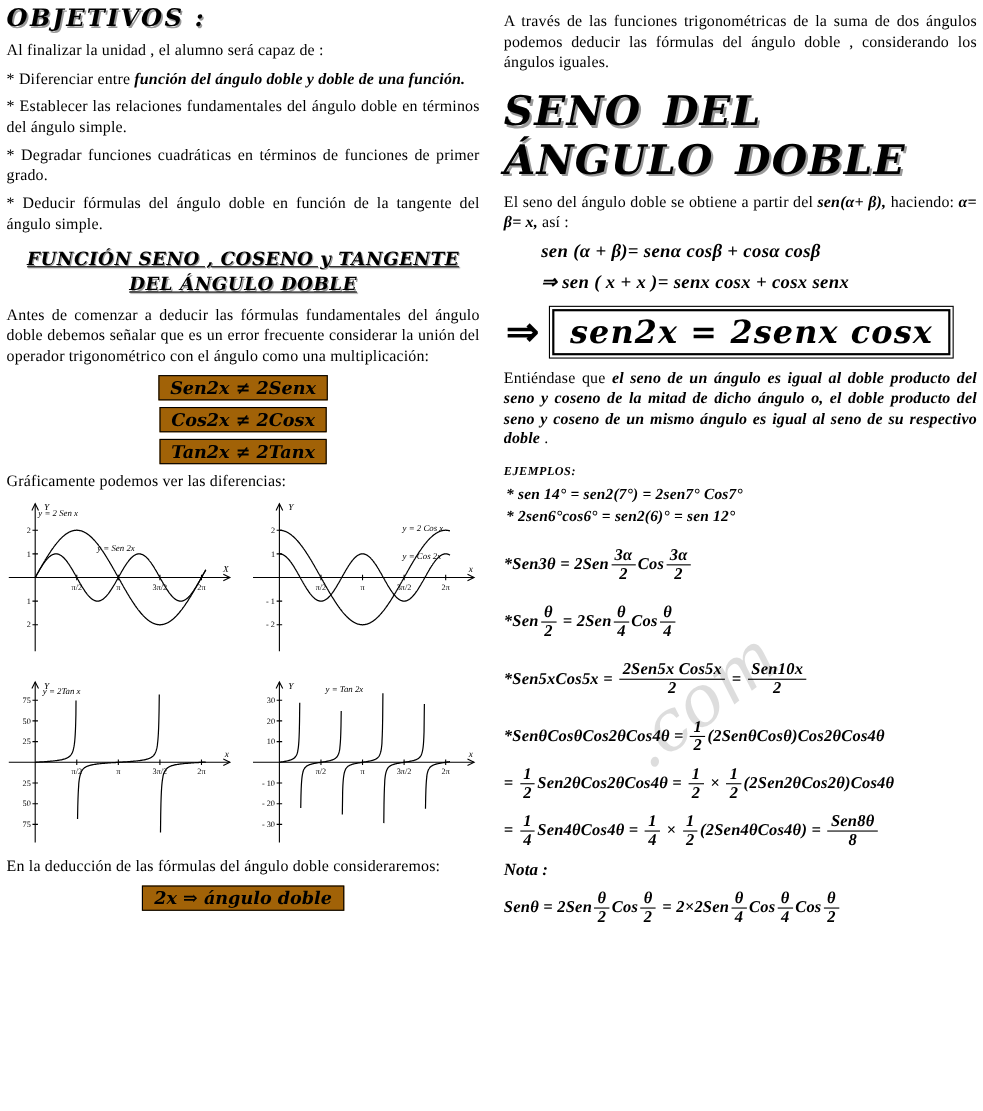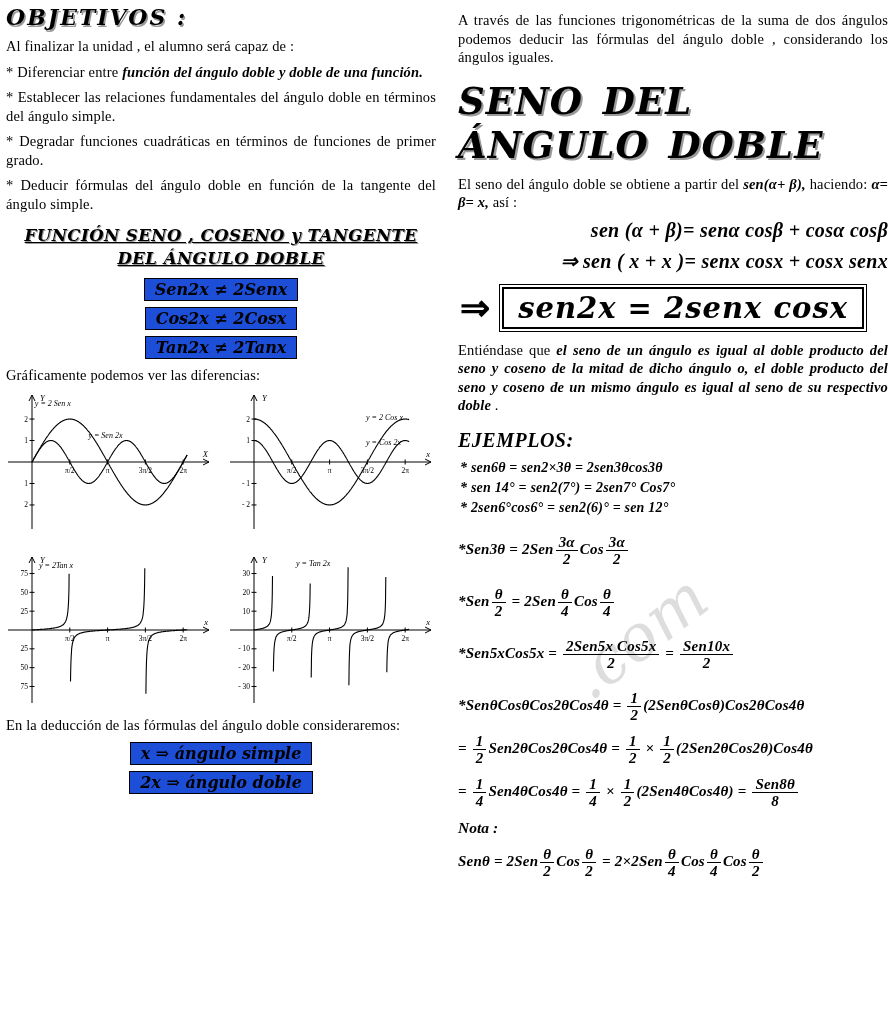--- a/index.html
+++ b/index.html
@@ -13,29 +13,29 @@
   .mi{font-weight:bold;font-style:italic;}
   .deco-main{font-family:"DejaVu Serif",serif;font-size:22px;font-weight:bold;font-style:italic;
              letter-spacing:2px;margin:0 0 6px 0;text-shadow:1.5px 1.5px 0 #9a9a9a;}
   .deco-section{font-family:"DejaVu Serif",serif;text-align:center;font-size:16.5px;font-weight:bold;
              font-style:italic;letter-spacing:.5px;margin:12px 0 8px;text-shadow:1px 1px 0 #9a9a9a;line-height:1.35;}
   .deco-section .u{text-decoration:underline;}
   .deco-big{font-family:"DejaVu Serif",serif;font-size:37px;font-weight:bold;font-style:italic;
             letter-spacing:1px;word-spacing:6px;margin:12px 0 8px;text-shadow:2px 2px 0 #9a9a9a;}
   .center{text-align:center;margin:6px 0;}
   .box{display:inline-block;border:1.6px solid #000;padding:1px 10px;font-weight:bold;font-style:italic;
-       font-size:16px;font-family:"DejaVu Serif",serif;background:#1d4ed8;}
+       font-size:16px;font-family:"DejaVu Serif",serif;background:#a16207;}
   .charts{display:grid;grid-template-columns:206px 206px;column-gap:16px;row-gap:22px;margin:8px 0 10px;}
   svg text{font-family:"Liberation Serif",serif;}
-  .deriv{font-weight:bold;font-style:italic;font-size:20px;margin:7px 0 7px 34px;letter-spacing:.3px;text-align:right;}
+  .deriv{font-weight:bold;font-style:italic;font-size:17px;margin:7px 0 7px 34px;letter-spacing:.3px;}
   .bigrow{display:flex;align-items:center;gap:12px;margin:14px 0 12px 2px;}
   .bigarrow{font-size:36px;font-weight:bold;line-height:1;}
   .bigbox{border:2.5px solid #000;outline:1px solid #000;outline-offset:2px;padding:2px 14px;
           font-size:29px;font-weight:bold;font-style:italic;letter-spacing:1px;font-family:"DejaVu Serif",serif;}
-  .ej-title{font-size:20px;font-weight:bold;font-style:italic;margin:14px 0 8px;letter-spacing:.5px;}
+  .ej-title{font-size:11px;font-weight:bold;font-style:italic;margin:14px 0 8px;letter-spacing:.5px;}
   .ex{font-weight:bold;font-style:italic;font-size:14px;margin:4px 0 4px 2px;letter-spacing:.2px;}
   .math{font-weight:bold;font-style:italic;font-size:15px;margin:18px 0;letter-spacing:.2px;line-height:1.15;}
   .math-tight{margin:9px 0;}
   .nota{font-weight:bold;font-style:italic;font-size:15.5px;margin:6px 0 4px;}
   .frac{display:inline-block;text-align:center;vertical-align:middle;margin:0 2px;line-height:1.1;}
   .frac .num{display:block;border-bottom:1.4px solid #000;padding:0 3px;}
   .frac .den{display:block;padding:0 3px;}
   .watermark{position:absolute;left:560px;top:600px;transform:rotate(-38deg);font-size:64px;
              font-style:italic;font-family:"DejaVu Serif",serif;color:#000;opacity:.13;pointer-events:none;}
 </style>
@@ -53,20 +53,21 @@
     <p class="body"><span>* Diferenciar entre </span><span class="em">función del ángulo doble y doble de una función.</span></p>
     <p class="body"><span>* Establecer las relaciones fundamentales del ángulo doble en términos del ángulo simple.</span></p>
     <p class="body"><span>* Degradar funciones cuadráticas en términos de funciones de primer grado.</span></p>
     <p class="body"><span>* Deducir fórmulas del ángulo doble en función de la tangente del ángulo simple.</span></p>
 
     <h2 class="deco-section">
       <span class="u">FUNCIÓN  SENO , COSENO  y  TANGENTE</span><br>
       <span class="u">DEL  ÁNGULO  DOBLE</span>
     </h2>
 
+    <p class="body">Antes de comenzar a deducir las fórmulas fundamentales del ángulo doble debemos señalar que es un error frecuente considerar la unión del operador trigonométrico con el ángulo como una multiplicación:</p>
 
     <div class="center"><span class="box">Sen2x ≠ 2Senx</span></div>
     <div class="center"><span class="box">Cos2x ≠ 2Cosx</span></div>
     <div class="center"><span class="box">Tan2x ≠ 2Tanx</span></div>
 
     <p class="body">Gráficamente podemos ver las diferencias:</p>
 
     <div class="charts">
       <svg id="chart0" width="206" height="140">
           <line x1="2" y1="70" x2="203" y2="70" stroke="#000" stroke-width="1"></line>
@@ -181,21 +182,20 @@
           <text x="22" y="134.97058823529412" font-size="7.5" text-anchor="end" fill="#000">- 30</text>
           <text x="202" y="71" font-size="8.5" text-anchor="end" fill="#000" font-style="italic">x</text>
           <text x="34" y="9" font-size="8.5" text-anchor="start" fill="#000" font-style="italic">Y</text>
           <path d="M26.0 76.0 L26.2 76.0 L26.4 75.9 L26.6 75.9 L26.8 75.9 L27.0 75.8 L27.2 75.8 L27.3 75.8 L27.5 75.8 L27.7 75.7 L27.9 75.7 L28.1 75.7 L28.3 75.6 L28.5 75.6 L28.7 75.6 L28.9 75.5 L29.1 75.5 L29.3 75.5 L29.5 75.4 L29.7 75.4 L29.8 75.4 L30.0 75.3 L30.2 75.3 L30.4 75.3 L30.6 75.2 L30.8 75.2 L31.0 75.2 L31.2 75.1 L31.4 75.1 L31.6 75.1 L31.8 75.0 L32.0 75.0 L32.2 74.9 L32.4 74.9 L32.5 74.9 L32.7 74.8 L32.9 74.8 L33.1 74.7 L33.3 74.7 L33.5 74.6 L33.7 74.6 L33.9 74.6 L34.1 74.5 L34.3 74.5 L34.5 74.4 L34.7 74.3 L34.9 74.3 L35.0 74.2 L35.2 74.2 L35.4 74.1 L35.6 74.1 L35.8 74.0 L36.0 73.9 L36.2 73.9 L36.4 73.8 L36.6 73.7 L36.8 73.6 L37.0 73.6 L37.2 73.5 L37.4 73.4 L37.5 73.3 L37.7 73.2 L37.9 73.1 L38.1 73.0 L38.3 72.9 L38.5 72.8 L38.7 72.7 L38.9 72.5 L39.1 72.4 L39.3 72.3 L39.5 72.1 L39.7 71.9 L39.9 71.8 L40.0 71.6 L40.2 71.4 L40.4 71.2 L40.6 70.9 L40.8 70.7 L41.0 70.4 L41.2 70.1 L41.4 69.7 L41.6 69.3 L41.8 68.9 L42.0 68.4 L42.2 67.8 L42.4 67.2 L42.6 66.5 L42.7 65.6 L42.9 64.5 L43.1 63.3 L43.3 61.7 L43.5 59.7 L43.7 57.0 L43.9 53.3 L44.1 47.9 L44.3 39.0 L44.5 21.9 M45.4 117.6 L45.6 106.7 L45.8 100.3 L46.0 96.1 L46.2 93.2 L46.4 91.0 L46.6 89.2 L46.8 87.9 L47.0 86.8 L47.2 85.8 L47.4 85.0 L47.6 84.4 L47.7 83.8 L47.9 83.3 L48.1 82.8 L48.3 82.4 L48.5 82.1 L48.7 81.7 L48.9 81.4 L49.1 81.2 L49.3 80.9 L49.5 80.7 L49.7 80.5 L49.9 80.3 L50.1 80.1 L50.3 79.9 L50.4 79.8 L50.6 79.6 L50.8 79.5 L51.0 79.4 L51.2 79.2 L51.4 79.1 L51.6 79.0 L51.8 78.9 L52.0 78.8 L52.2 78.7 L52.4 78.6 L52.6 78.5 L52.8 78.5 L52.9 78.4 L53.1 78.3 L53.3 78.2 L53.5 78.2 L53.7 78.1 L53.9 78.0 L54.1 78.0 L54.3 77.9 L54.5 77.8 L54.7 77.8 L54.9 77.7 L55.1 77.7 L55.3 77.6 L55.4 77.6 L55.6 77.5 L55.8 77.5 L56.0 77.4 L56.2 77.4 L56.4 77.3 L56.6 77.3 L56.8 77.2 L57.0 77.2 L57.2 77.2 L57.4 77.1 L57.6 77.1 L57.8 77.0 L57.9 77.0 L58.1 77.0 L58.3 76.9 L58.5 76.9 L58.7 76.8 L58.9 76.8 L59.1 76.8 L59.3 76.7 L59.5 76.7 L59.7 76.7 L59.9 76.6 L60.1 76.6 L60.3 76.6 L60.5 76.5 L60.6 76.5 L60.8 76.5 L61.0 76.4 L61.2 76.4 L61.4 76.4 L61.6 76.3 L61.8 76.3 L62.0 76.3 L62.2 76.3 L62.4 76.2 L62.6 76.2 L62.8 76.2 L63.0 76.1 L63.1 76.1 L63.3 76.1 L63.5 76.0 L63.7 76.0 L63.9 76.0 L64.1 76.0 L64.3 75.9 L64.5 75.9 L64.7 75.9 L64.9 75.8 L65.1 75.8 L65.3 75.8 L65.5 75.7 L65.6 75.7 L65.8 75.7 L66.0 75.6 L66.2 75.6 L66.4 75.6 L66.6 75.6 L66.8 75.5 L67.0 75.5 L67.2 75.5 L67.4 75.4 L67.6 75.4 L67.8 75.4 L68.0 75.3 L68.1 75.3 L68.3 75.3 L68.5 75.2 L68.7 75.2 L68.9 75.1 L69.1 75.1 L69.3 75.1 L69.5 75.0 L69.7 75.0 L69.9 75.0 L70.1 74.9 L70.3 74.9 L70.5 74.8 L70.7 74.8 L70.8 74.7 L71.0 74.7 L71.2 74.7 L71.4 74.6 L71.6 74.6 L71.8 74.5 L72.0 74.5 L72.2 74.4 L72.4 74.4 L72.6 74.3 L72.8 74.3 L73.0 74.2 L73.2 74.1 L73.3 74.1 L73.5 74.0 L73.7 74.0 L73.9 73.9 L74.1 73.8 L74.3 73.7 L74.5 73.7 L74.7 73.6 L74.9 73.5 L75.1 73.4 L75.3 73.3 L75.5 73.3 L75.7 73.2 L75.8 73.1 L76.0 72.9 L76.2 72.8 L76.4 72.7 L76.6 72.6 L76.8 72.5 L77.0 72.3 L77.2 72.2 L77.4 72.0 L77.6 71.8 L77.8 71.6 L78.0 71.5 L78.2 71.2 L78.4 71.0 L78.5 70.8 L78.7 70.5 L78.9 70.2 L79.1 69.8 L79.3 69.5 L79.5 69.0 L79.7 68.6 L79.9 68.0 L80.1 67.4 L80.3 66.7 L80.5 65.9 L80.7 64.9 L80.9 63.7 L81.0 62.3 L81.2 60.4 L81.4 58.0 L81.6 54.8 L81.8 50.0 L82.0 42.7 L82.2 29.4 M83.2 123.5 L83.4 109.8 L83.5 102.2 L83.7 97.4 L83.9 94.1 L84.1 91.7 L84.3 89.8 L84.5 88.3 L84.7 87.1 L84.9 86.1 L85.1 85.3 L85.3 84.6 L85.5 84.0 L85.7 83.4 L85.9 83.0 L86.0 82.6 L86.2 82.2 L86.4 81.8 L86.6 81.5 L86.8 81.3 L87.0 81.0 L87.2 80.8 L87.4 80.6 L87.6 80.4 L87.8 80.2 L88.0 80.0 L88.2 79.8 L88.4 79.7 L88.6 79.5 L88.7 79.4 L88.9 79.3 L89.1 79.2 L89.3 79.1 L89.5 79.0 L89.7 78.9 L89.9 78.8 L90.1 78.7 L90.3 78.6 L90.5 78.5 L90.7 78.4 L90.9 78.3 L91.1 78.3 L91.2 78.2 L91.4 78.1 L91.6 78.0 L91.8 78.0 L92.0 77.9 L92.2 77.9 L92.4 77.8 L92.6 77.7 L92.8 77.7 L93.0 77.6 L93.2 77.6 L93.4 77.5 L93.6 77.5 L93.7 77.4 L93.9 77.4 L94.1 77.3 L94.3 77.3 L94.5 77.3 L94.7 77.2 L94.9 77.2 L95.1 77.1 L95.3 77.1 L95.5 77.0 L95.7 77.0 L95.9 77.0 L96.1 76.9 L96.2 76.9 L96.4 76.9 L96.6 76.8 L96.8 76.8 L97.0 76.8 L97.2 76.7 L97.4 76.7 L97.6 76.6 L97.8 76.6 L98.0 76.6 L98.2 76.5 L98.4 76.5 L98.6 76.5 L98.8 76.5 L98.9 76.4 L99.1 76.4 L99.3 76.4 L99.5 76.3 L99.7 76.3 L99.9 76.3 L100.1 76.2 L100.3 76.2 L100.5 76.2 L100.7 76.1 L100.9 76.1 L101.1 76.1 L101.3 76.1 L101.4 76.0 L101.6 76.0 L101.8 76.0 L102.0 75.9 L102.2 75.9 L102.4 75.9 L102.6 75.8 L102.8 75.8 L103.0 75.8 L103.2 75.7 L103.4 75.7 L103.6 75.7 L103.8 75.7 L103.9 75.6 L104.1 75.6 L104.3 75.6 L104.5 75.5 L104.7 75.5 L104.9 75.5 L105.1 75.4 L105.3 75.4 L105.5 75.4 L105.7 75.3 L105.9 75.3 L106.1 75.3 L106.3 75.2 L106.4 75.2 L106.6 75.2 L106.8 75.1 L107.0 75.1 L107.2 75.0 L107.4 75.0 L107.6 75.0 L107.8 74.9 L108.0 74.9 L108.2 74.8 L108.4 74.8 L108.6 74.8 L108.8 74.7 L109.0 74.7 L109.1 74.6 L109.3 74.6 L109.5 74.5 L109.7 74.5 L109.9 74.4 L110.1 74.4 L110.3 74.3 L110.5 74.3 L110.7 74.2 L110.9 74.2 L111.1 74.1 L111.3 74.0 L111.5 74.0 L111.6 73.9 L111.8 73.8 L112.0 73.8 L112.2 73.7 L112.4 73.6 L112.6 73.5 L112.8 73.5 L113.0 73.4 L113.2 73.3 L113.4 73.2 L113.6 73.1 L113.8 73.0 L114.0 72.9 L114.1 72.8 L114.3 72.6 L114.5 72.5 L114.7 72.4 L114.9 72.2 L115.1 72.1 L115.3 71.9 L115.5 71.7 L115.7 71.5 L115.9 71.3 L116.1 71.1 L116.3 70.8 L116.5 70.6 L116.7 70.3 L116.8 70.0 L117.0 69.6 L117.2 69.2 L117.4 68.7 L117.6 68.2 L117.8 67.7 L118.0 67.0 L118.2 66.2 L118.4 65.3 L118.6 64.2 L118.8 62.8 L119.0 61.1 L119.2 59.0 L119.3 56.0 L119.5 51.9 L119.7 45.7 L119.9 35.1 L120.1 13.2 M120.9 131.3 L121.1 113.6 L121.3 104.5 L121.5 98.9 L121.7 95.1 L121.8 92.4 L122.0 90.4 L122.2 88.8 L122.4 87.5 L122.6 86.5 L122.8 85.6 L123.0 84.8 L123.2 84.2 L123.4 83.6 L123.6 83.1 L123.8 82.7 L124.0 82.3 L124.2 82.0 L124.3 81.6 L124.5 81.4 L124.7 81.1 L124.9 80.9 L125.1 80.6 L125.3 80.4 L125.5 80.2 L125.7 80.1 L125.9 79.9 L126.1 79.7 L126.3 79.6 L126.5 79.5 L126.7 79.3 L126.9 79.2 L127.0 79.1 L127.2 79.0 L127.4 78.9 L127.6 78.8 L127.8 78.7 L128.0 78.6 L128.2 78.5 L128.4 78.4 L128.6 78.4 L128.8 78.3 L129.0 78.2 L129.2 78.1 L129.4 78.1 L129.5 78.0 L129.7 77.9 L129.9 77.9 L130.1 77.8 L130.3 77.8 L130.5 77.7 L130.7 77.7 L130.9 77.6 L131.1 77.5 L131.3 77.5 L131.5 77.5 L131.7 77.4 L131.9 77.4 L132.0 77.3 L132.2 77.3 L132.4 77.2 L132.6 77.2 L132.8 77.1 L133.0 77.1 L133.2 77.1 L133.4 77.0 L133.6 77.0 L133.8 76.9 L134.0 76.9 L134.2 76.9 L134.4 76.8 L134.5 76.8 L134.7 76.8 L134.9 76.7 L135.1 76.7 L135.3 76.7 L135.5 76.6 L135.7 76.6 L135.9 76.6 L136.1 76.5 L136.3 76.5 L136.5 76.5 L136.7 76.4 L136.9 76.4 L137.1 76.4 L137.2 76.3 L137.4 76.3 L137.6 76.3 L137.8 76.2 L138.0 76.2 L138.2 76.2 L138.4 76.2 L138.6 76.1 L138.8 76.1 L139.0 76.1 L139.2 76.0 L139.4 76.0 L139.6 76.0 L139.7 75.9 L139.9 75.9 L140.1 75.9 L140.3 75.9 L140.5 75.8 L140.7 75.8 L140.9 75.8 L141.1 75.7 L141.3 75.7 L141.5 75.7 L141.7 75.6 L141.9 75.6 L142.1 75.6 L142.2 75.5 L142.4 75.5 L142.6 75.5 L142.8 75.4 L143.0 75.4 L143.2 75.4 L143.4 75.3 L143.6 75.3 L143.8 75.3 L144.0 75.2 L144.2 75.2 L144.4 75.2 L144.6 75.1 L144.8 75.1 L144.9 75.1 L145.1 75.0 L145.3 75.0 L145.5 74.9 L145.7 74.9 L145.9 74.9 L146.1 74.8 L146.3 74.8 L146.5 74.7 L146.7 74.7 L146.9 74.6 L147.1 74.6 L147.3 74.6 L147.4 74.5 L147.6 74.5 L147.8 74.4 L148.0 74.4 L148.2 74.3 L148.4 74.2 L148.6 74.2 L148.8 74.1 L149.0 74.1 L149.2 74.0 L149.4 73.9 L149.6 73.9 L149.8 73.8 L149.9 73.7 L150.1 73.7 L150.3 73.6 L150.5 73.5 L150.7 73.4 L150.9 73.3 L151.1 73.2 L151.3 73.1 L151.5 73.0 L151.7 72.9 L151.9 72.8 L152.1 72.7 L152.3 72.6 L152.4 72.4 L152.6 72.3 L152.8 72.1 L153.0 72.0 L153.2 71.8 L153.4 71.6 L153.6 71.4 L153.8 71.2 L154.0 70.9 L154.2 70.7 L154.4 70.4 L154.6 70.1 L154.8 69.7 L155.0 69.3 L155.1 68.9 L155.3 68.4 L155.5 67.9 L155.7 67.2 L155.9 66.5 L156.1 65.6 L156.3 64.6 L156.5 63.3 L156.7 61.8 L156.9 59.8 L157.1 57.2 L157.3 53.5 L157.5 48.2 L157.6 39.5 L157.8 23.1 M158.8 118.3 L159.0 107.1 L159.2 100.6 L159.4 96.3 L159.6 93.3 L159.8 91.1 L160.0 89.3 L160.1 87.9 L160.3 86.8 L160.5 85.9 L160.7 85.1 L160.9 84.4 L161.1 83.8 L161.3 83.3 L161.5 82.8 L161.7 82.4 L161.9 82.1 L162.1 81.7 L162.3 81.5 L162.5 81.2 L162.6 80.9 L162.8 80.7 L163.0 80.5 L163.2 80.3 L163.4 80.1 L163.6 80.0 L163.8 79.8 L164.0 79.6 L164.2 79.5 L164.4 79.4 L164.6 79.3 L164.8 79.1 L165.0 79.0 L165.2 78.9 L165.3 78.8 L165.5 78.7 L165.7 78.6 L165.9 78.5 L166.1 78.5 L166.3 78.4 L166.5 78.3 L166.7 78.2 L166.9 78.2 L167.1 78.1 L167.3 78.0 L167.5 78.0 L167.7 77.9 L167.8 77.8 L168.0 77.8 L168.2 77.7 L168.4 77.7 L168.6 77.6 L168.8 77.6 L169.0 77.5 L169.2 77.5 L169.4 77.4 L169.6 77.4 L169.8 77.3 L170.0 77.3 L170.2 77.2 L170.3 77.2 L170.5 77.2 L170.7 77.1 L170.9 77.1 L171.1 77.0 L171.3 77.0 L171.5 77.0 L171.7 76.9 L171.9 76.9 L172.1 76.8 L172.3 76.8 L172.5 76.8 L172.7 76.7 L172.8 76.7 L173.0 76.7 L173.2 76.6 L173.4 76.6 L173.6 76.6 L173.8 76.5 L174.0 76.5 L174.2 76.5 L174.4 76.4 L174.6 76.4 L174.8 76.4 L175.0 76.3 L175.2 76.3 L175.4 76.3 L175.5 76.3 L175.7 76.2 L175.9 76.2 L176.1 76.2 L176.3 76.1 L176.5 76.1 L176.7 76.1 L176.9 76.0 L177.1 76.0 L177.3 76.0 L177.5 76.0 L177.7 75.9 L177.9 75.9 L178.0 75.9 L178.2 75.8 L178.4 75.8 L178.6 75.8 L178.8 75.7 L179.0 75.7 L179.2 75.7 L179.4 75.6 L179.6 75.6 L179.8 75.6 L180.0 75.6 L180.2 75.5 L180.4 75.5 L180.5 75.5 L180.7 75.4 L180.9 75.4 L181.1 75.4 " fill="none" stroke="#000" stroke-width="1.1"></path>
           <text x="67.98" y="12.16" font-size="8" text-anchor="start" fill="#000" font-style="italic">y = Tan 2x</text>
         </svg>
     </div>
 
     <p class="body">En la deducción de las fórmulas del ángulo doble consideraremos:</p>
 
-    <div class="center"><span class="box">x ⇒ ángulo simple</span></div>
     <div class="center"><span class="box">2x ⇒ ángulo doble</span></div>
   </div>
 
   <div class="col col-right">
     <p class="body">A través de las funciones trigonométricas de la suma de dos ángulos podemos deducir las fórmulas del ángulo doble , considerando los ángulos iguales.</p>
 
     <h1 class="deco-big">SENO  DEL  ÁNGULO  DOBLE</h1>
 
     <p class="body"><span>El seno del ángulo doble se obtiene a partir del </span><span class="mi">sen(α+ β),</span><span> haciendo: </span><span class="mi">α= β= x,</span><span> así :</span></p>
 
@@ -204,21 +204,20 @@
 
     <div class="bigrow">
       <span class="bigarrow">⇒</span>
       <span class="bigbox">sen2x = 2senx cosx</span>
     </div>
 
     <p class="body"><span>Entiéndase que  </span><span class="em">el seno de un ángulo es igual al doble producto del seno y coseno de la mitad de dicho ángulo o, el doble producto del seno y coseno de un mismo ángulo es igual al seno de su respectivo doble</span><span> .</span></p>
 
     <h3 class="ej-title">EJEMPLOS:</h3>
 
-    <p class="ex">*   sen6θ = sen2×3θ = 2sen3θcos3θ</p>
     <p class="ex">*   sen 14° = sen2(7°) = 2sen7° Cos7°</p>
     <p class="ex">*   2sen6°cos6° = sen2(6)° = sen 12°</p>
 
     <p class="math">*Sen3θ = 2Sen<span class="frac"><span class="num">3α</span><span class="den">2</span></span>Cos<span class="frac"><span class="num">3α</span><span class="den">2</span></span></p>
     <p class="math">*Sen<span class="frac"><span class="num">θ</span><span class="den">2</span></span> = 2Sen<span class="frac"><span class="num">θ</span><span class="den">4</span></span>Cos<span class="frac"><span class="num">θ</span><span class="den">4</span></span></p>
     <p class="math">*Sen5xCos5x = <span class="frac"><span class="num">2Sen5x Cos5x</span><span class="den">2</span></span> = <span class="frac"><span class="num">Sen10x</span><span class="den">2</span></span></p>
     <p class="math math-tight">*SenθCosθCos2θCos4θ = <span class="frac"><span class="num">1</span><span class="den">2</span></span>(2SenθCosθ)Cos2θCos4θ</p>
     <p class="math math-tight">= <span class="frac"><span class="num">1</span><span class="den">2</span></span>Sen2θCos2θCos4θ = <span class="frac"><span class="num">1</span><span class="den">2</span></span> × <span class="frac"><span class="num">1</span><span class="den">2</span></span>(2Sen2θCos2θ)Cos4θ</p>
     <p class="math math-tight">= <span class="frac"><span class="num">1</span><span class="den">4</span></span>Sen4θCos4θ = <span class="frac"><span class="num">1</span><span class="den">4</span></span> × <span class="frac"><span class="num">1</span><span class="den">2</span></span>(2Sen4θCos4θ) = <span class="frac"><span class="num">Sen8θ</span><span class="den">8</span></span></p>
 

